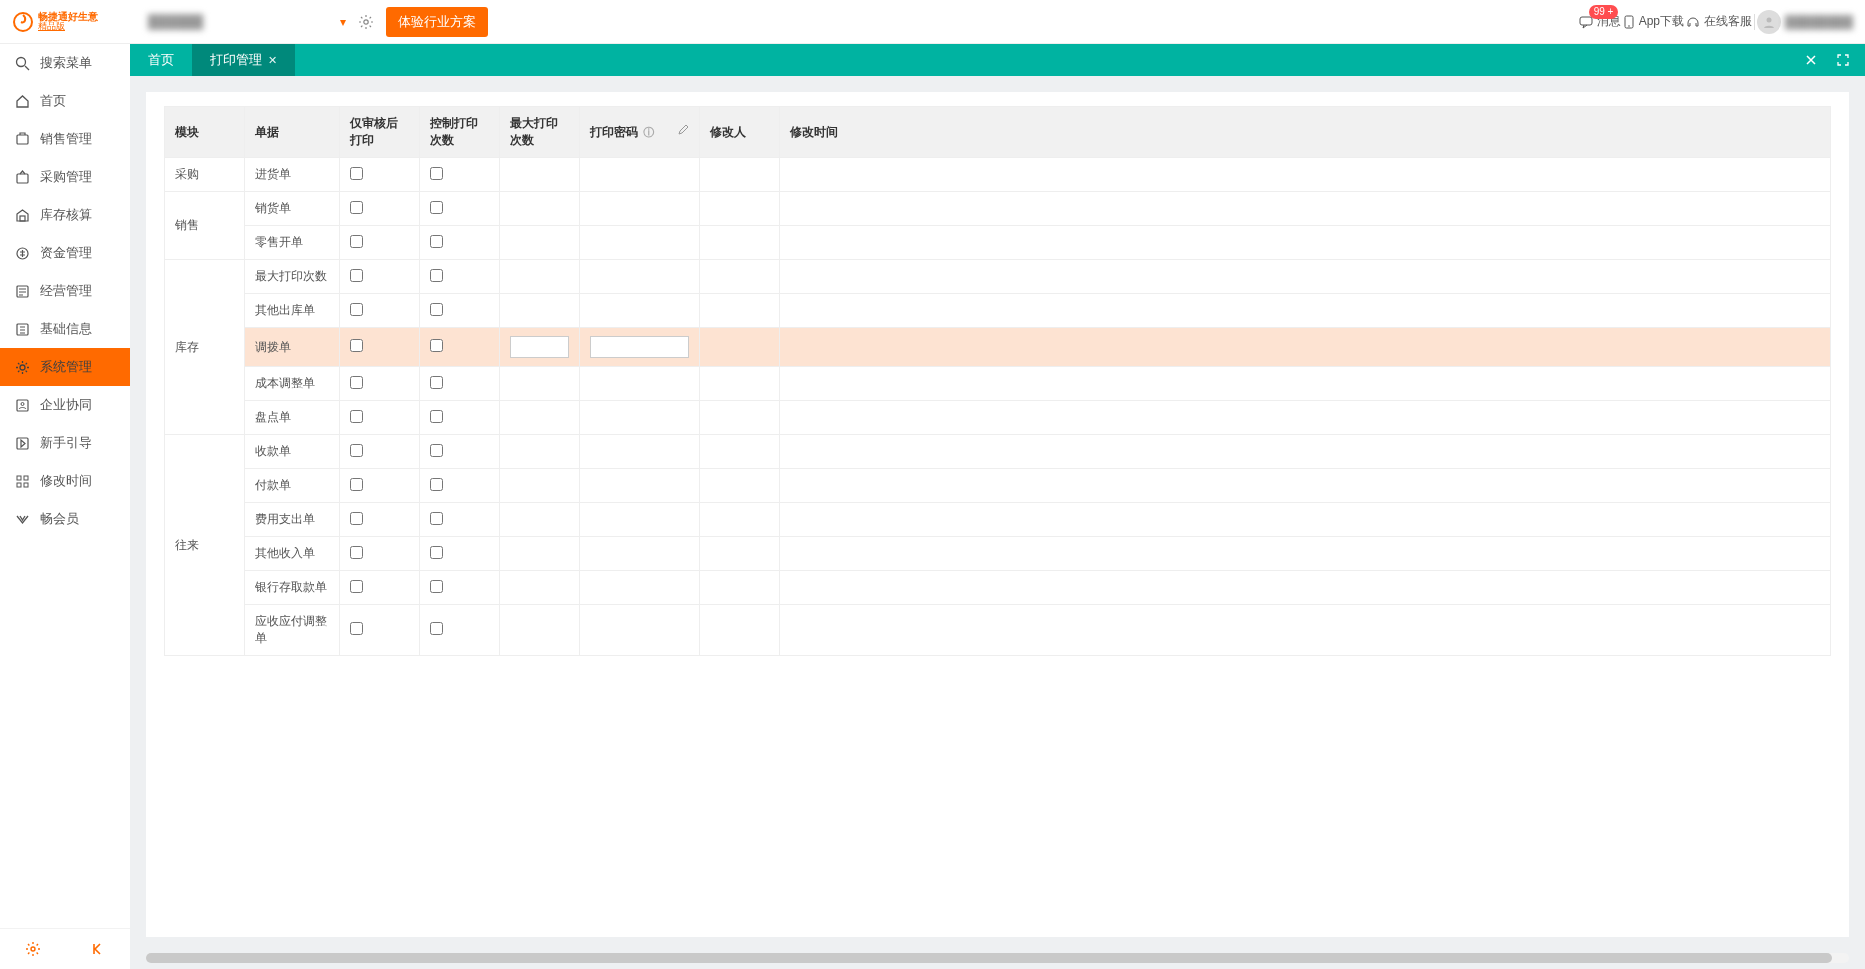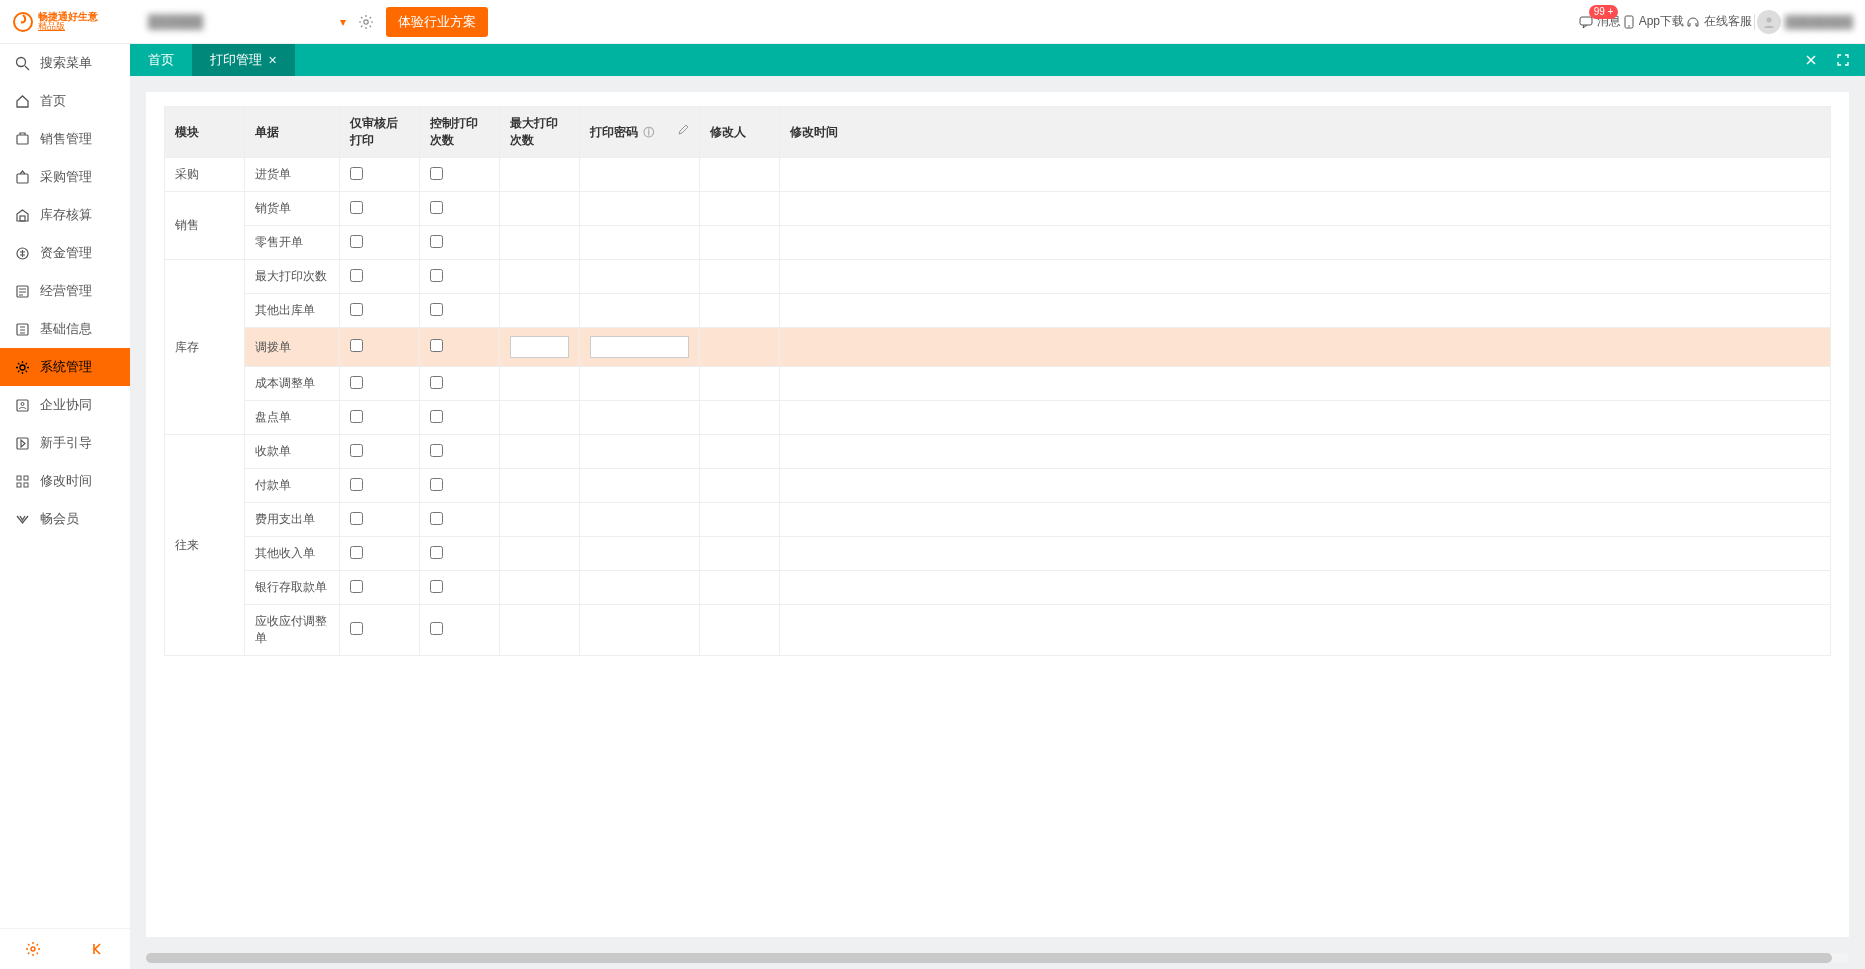--- a/index.html
+++ b/index.html
@@ -23,21 +23,21 @@
 .avatar { width: 24px; height: 24px; border-radius: 50%; background: #ddd; display: inline-flex; align-items: center; justify-content: center; color: #aaa; }
 .user-name { color: #999; filter: blur(3px); }
 
 
 .body { flex: 1; display: flex; min-height: 0; }
 
 
 .sidebar { width: 130px; background: #fff; display: flex; flex-direction: column; } 
 .side-items { flex: 1; overflow-y: auto; text-align: center; }
 .side-item { display: flex; align-items: center; gap: 10px; padding: 10px 14px; color: #555; cursor: pointer; font-size: 13px; }
-.side-item.active { background: #ff6a00; color: #000000; }
+.side-item.active { background: #ff6a00; color: #404040; }
 .side-icon { width: 16px; height: 16px; display: inline-flex; align-items: center; justify-content: center; }
 .side-bottom { display: flex; align-items: center; justify-content: space-around; padding: 8px 0; border-top: 1px solid #f2f2f2; }
 .side-bottom .sb-btn { color: #ff6a00; cursor: pointer; width: 24px; height: 24px; display: inline-flex; align-items: center; justify-content: center; }
 
 
 .main { flex: 1; display: flex; flex-direction: column; background: #eef0f2; min-width: 0; }
 .tabs { height: 32px; background: #00b3a1; display: flex; align-items: stretch; }
 .tab { display: flex; align-items: center; gap: 6px; padding: 0 18px; color: #fff; font-size: 13px; cursor: pointer; }
 .tab.active { background: #00897b; }
 .tab .close { font-size: 11px; opacity: .9; }

